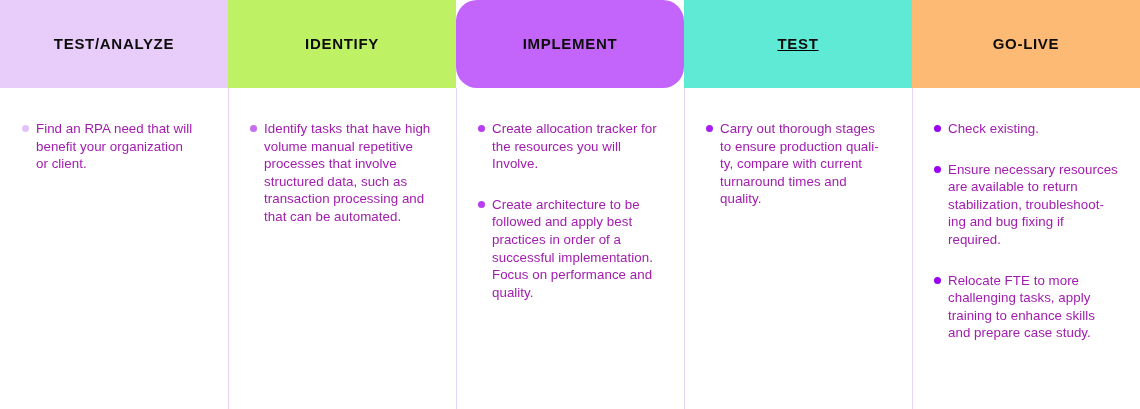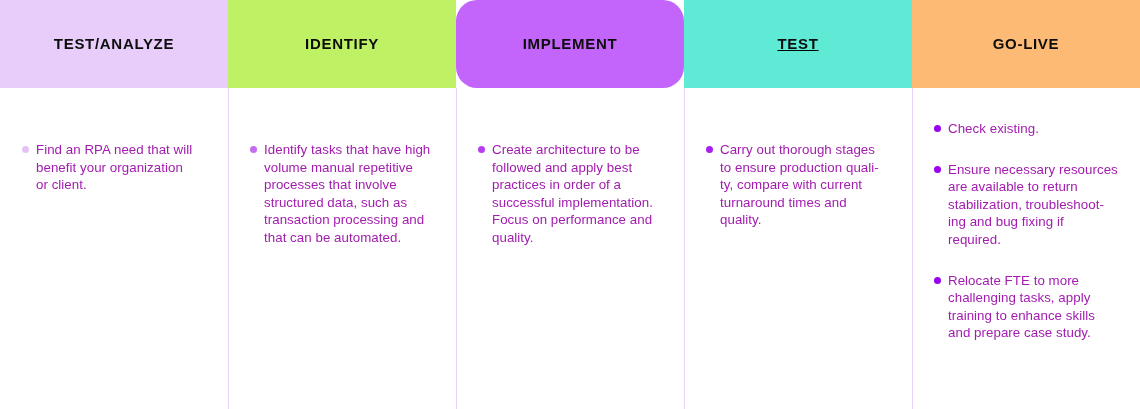--- a/index.html
+++ b/index.html
@@ -75,21 +75,20 @@
     position: relative;
     padding-left: 14px;
     margin-bottom: 23px;
     font-size: 13.3px;
     line-height: 17.6px;
     color: #a21caf;
     letter-spacing: 0.05px;
   }
   .bullet-item:last-child {
     margin-bottom: 0;
-    margin-top: 21px;
   }
   .bullet-dot {
     position: absolute;
     left: 0;
     top: 5px;
     width: 7px;
     height: 7px;
     border-radius: 50%;
   }
   .bullet-text {
@@ -141,20 +140,26 @@
 
   <div class="column">
     <div class="col-divider"></div>
     <div class="col-header" style="background: rgb(195, 100, 250); border-radius: 21px;">
       <span class="col-header-label">IMPLEMENT</span>
     </div>
     <div class="col-body">
       <ul class="bullet-list">
         <li class="bullet-item">
           <span class="bullet-dot" style="background: rgb(185, 61, 240);"></span>
+          <span class="bullet-text">Create allocation tracker for
+the resources you will
+Involve.</span>
+        </li>
+        <li class="bullet-item">
+          <span class="bullet-dot" style="background: rgb(185, 61, 240);"></span>
           <span class="bullet-text">Create architecture to be
 followed and apply best
 practices in order of a
 successful implementation.
 Focus on performance and
 quality.</span>
         </li>
       </ul>
     </div>
   </div>

